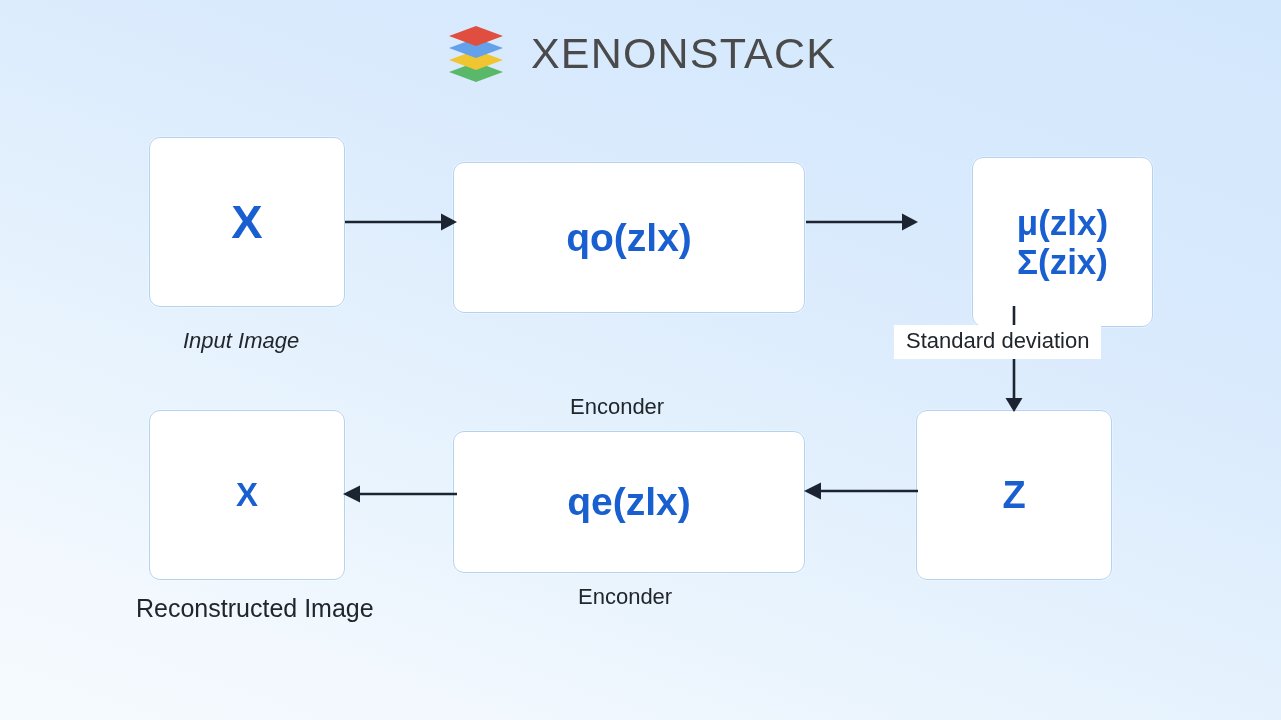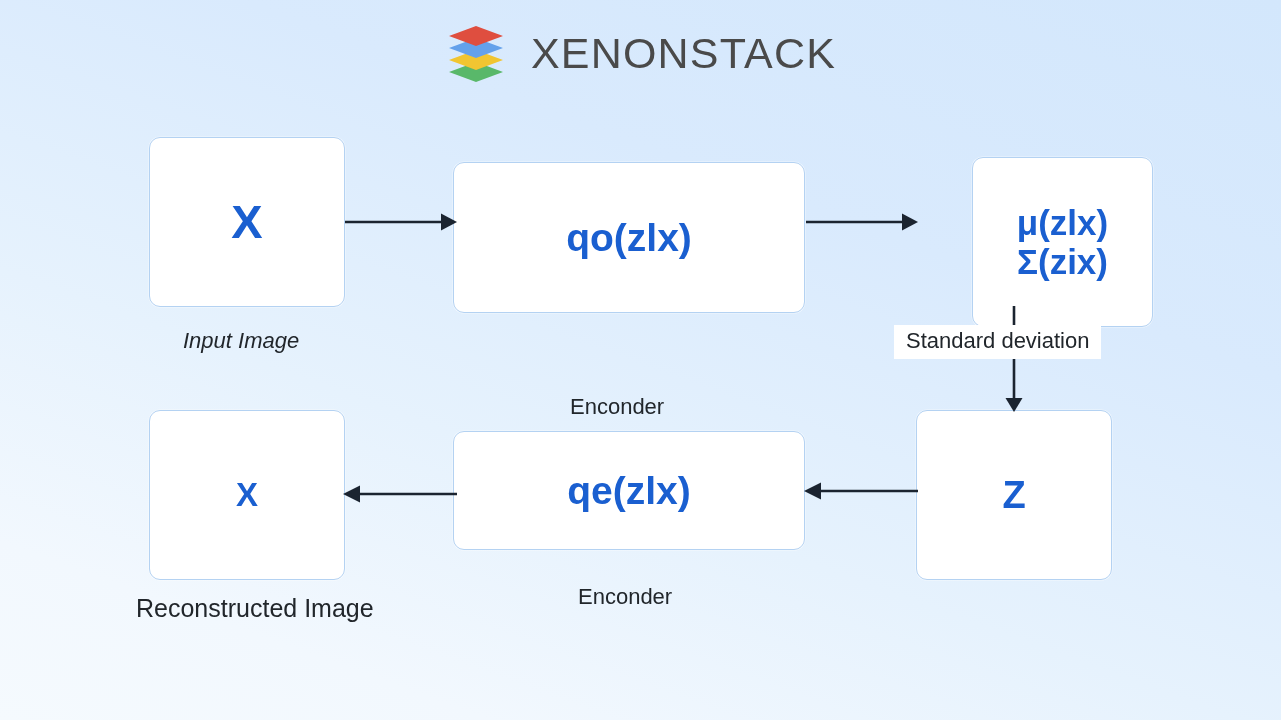--- a/index.html
+++ b/index.html
@@ -65,21 +65,21 @@
     font-weight: 700;
     line-height: 1.12;
     text-align: center;
     font-family: "Liberation Sans", sans-serif;
   }
 
   #box-input   { left: 149px; top: 137px; width: 196px; height: 170px; }
   #box-encoder { left: 453px; top: 162px; width: 352px; height: 151px; }
   #box-musigma { left: 972px; top: 137px; width: 181px; height: 170px; margin-top: 20px; }
   #box-z       { left: 916px; top: 410px; width: 196px; height: 170px; }
-  #box-decoder { left: 453px; top: 431px; width: 352px; height: 119px; }
+  #box-decoder { left: 453px; top: 431px; width: 352px; height: 142px; }
   #box-recon   { left: 149px; top: 410px; width: 196px; height: 170px; }
 
   #box-input   .node-text { font-size: 47px; }
   #box-encoder .node-text { font-size: 39px; }
   #box-musigma .node-text { font-size: 35px; }
   #box-z       .node-text { font-size: 38px; }
   #box-decoder .node-text { font-size: 39px; }
   #box-recon   .node-text { font-size: 33px; }
 
   .musigma-line { display: block; }

